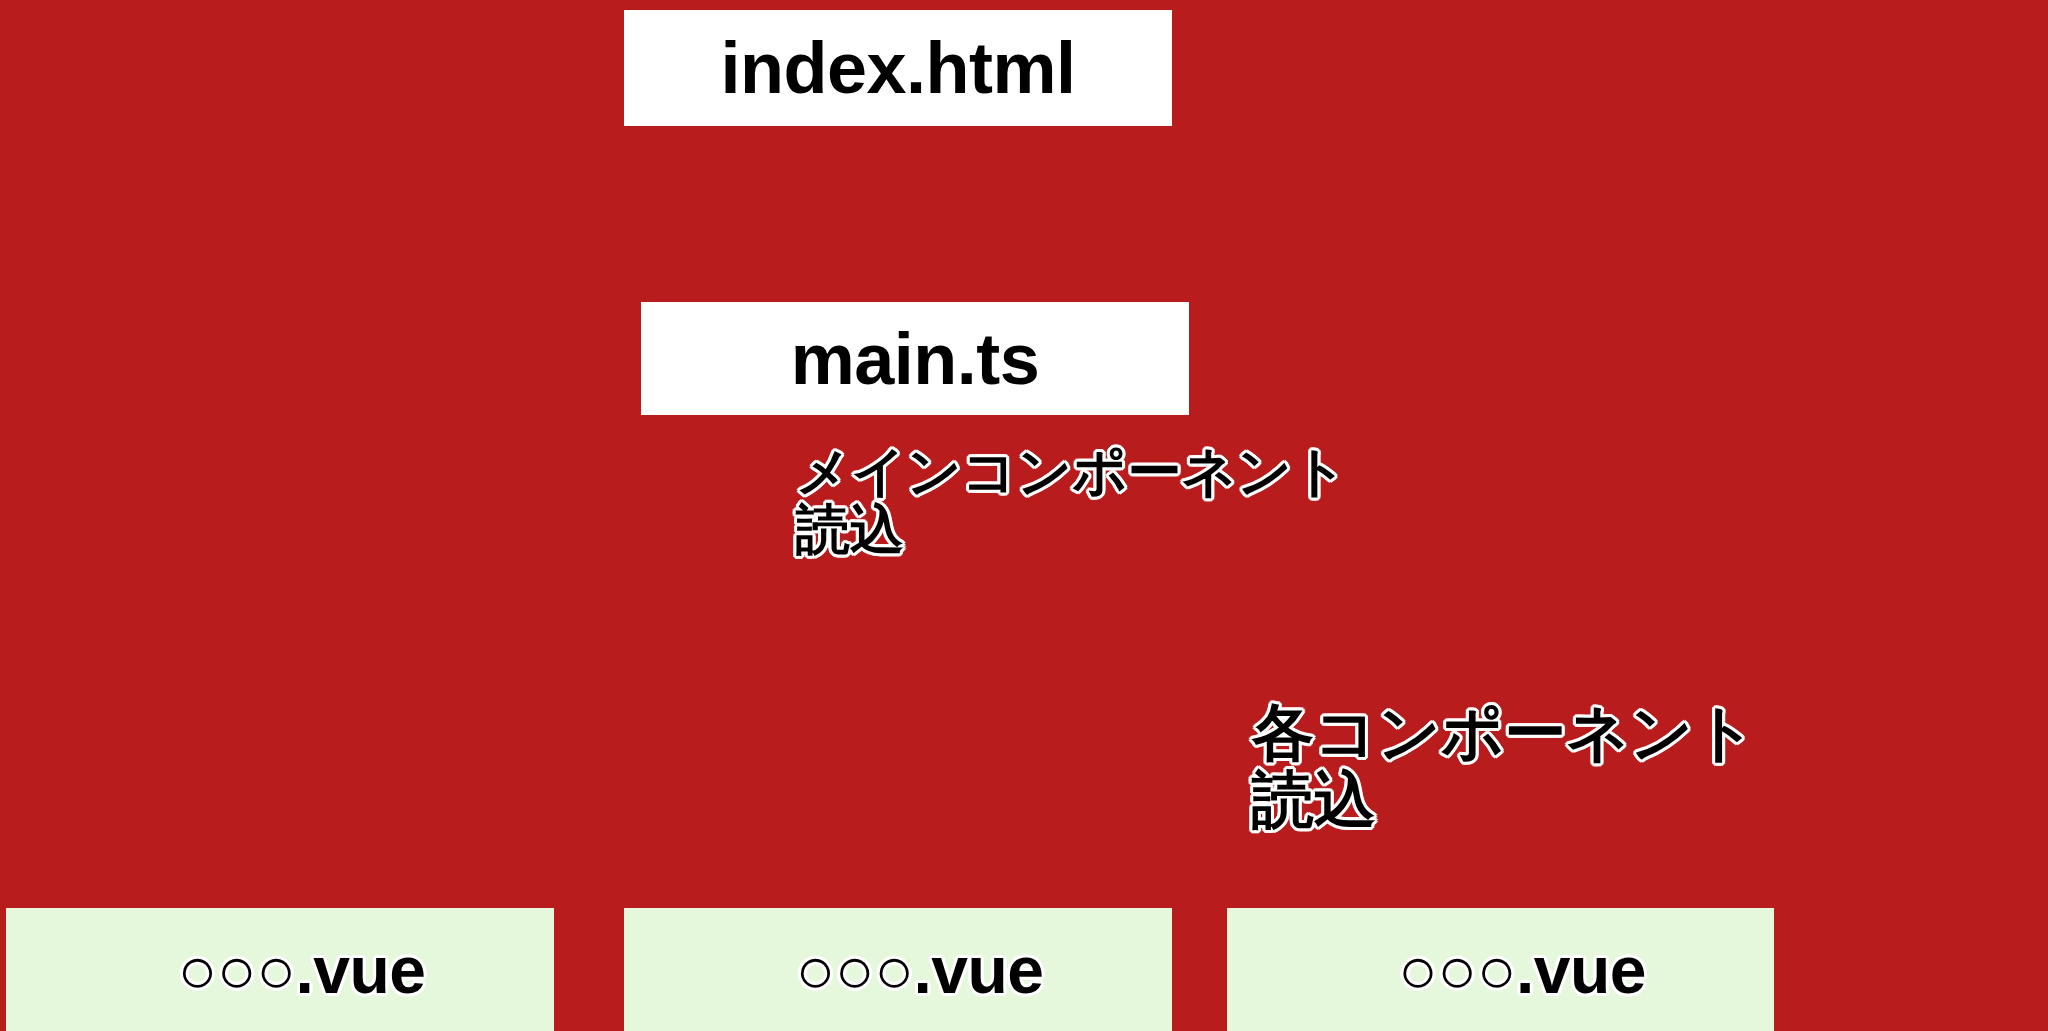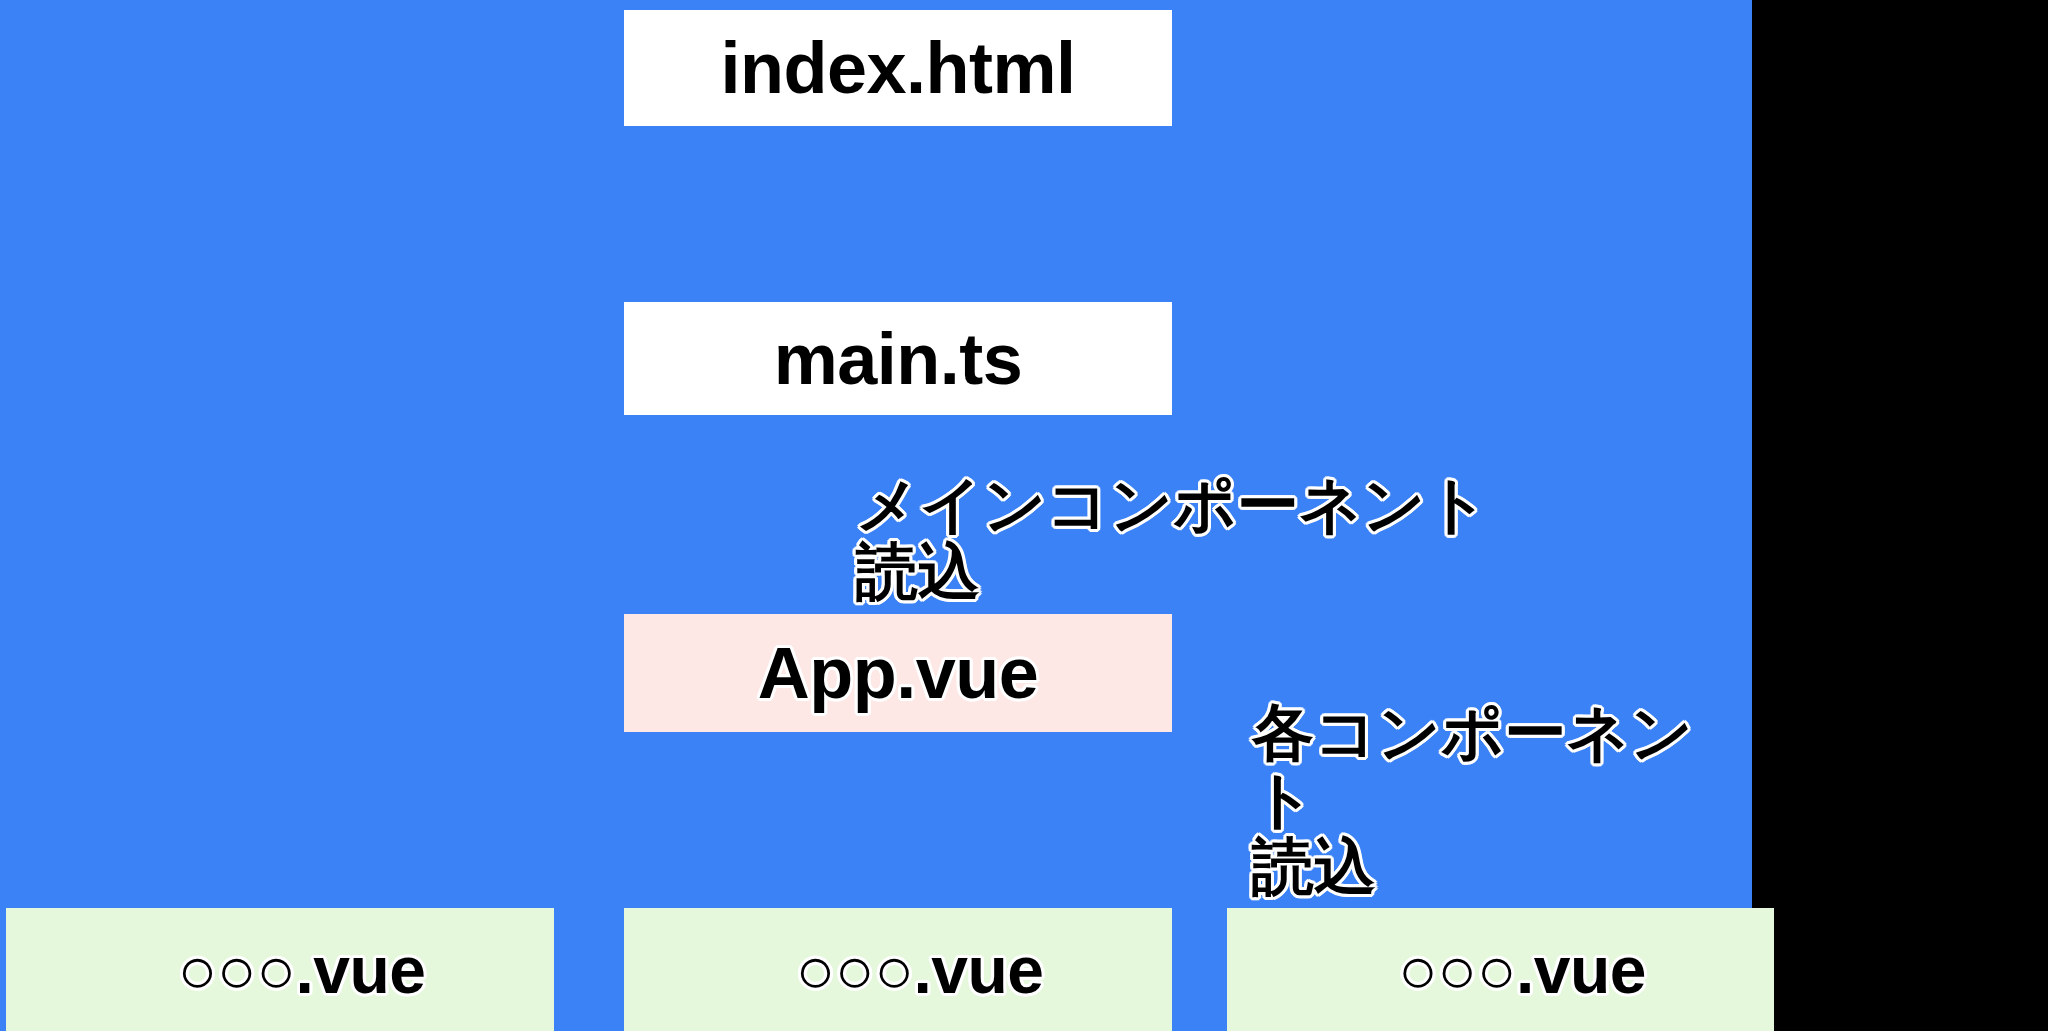--- a/index.html
+++ b/index.html
@@ -12,23 +12,23 @@
     height: 1031px;
     position: relative;
     overflow: hidden;
     font-family: "Liberation Sans", "DejaVu Sans", sans-serif;
   }
 
   .stage {
     position: absolute;
     left: 0;
     top: 0;
-    width: 1752px;
+    width: 2048px;
     height: 1031px;
-    background: #3b82f6;
+    background: #b91c1c;
   }
 
   
   .node {
     position: absolute;
     display: flex;
     align-items: center;
     justify-content: center;
     box-sizing: border-box;
   }
@@ -83,55 +83,52 @@
        3px  1px 0 #ffffff,  -3px  1px 0 #ffffff,
        1px  3px 0 #ffffff,   1px -3px 0 #ffffff,
        3px -1px 0 #ffffff,  -3px -1px 0 #ffffff,
       -1px  3px 0 #ffffff,  -1px -3px 0 #ffffff;
   }
 
   
   #node-index   { left: 624px;  top: 10px;   width: 548px; height: 116px; }
   #node-index   .node-label { font-size: 72px; }
 
-  #node-main    { left: 624px;  top: 302px;  width: 548px; height: 113px; }
+  #node-main    { left: 641px;  top: 302px;  width: 548px; height: 113px; }
   #node-main    .node-label { font-size: 72px; }
 
   #node-app     { left: 624px;  top: 614px;  width: 548px; height: 118px; }
   #node-app     .node-label { font-size: 72px; }
 
   #node-comp-1  { left: 6px;    top: 908px;  width: 548px; height: 123px; }
   #node-comp-2  { left: 624px;  top: 908px;  width: 548px; height: 123px; }
   #node-comp-3  { left: 1227px; top: 908px;  width: 547px; height: 123px; }
   .node-green .node-label { font-size: 66px; }
 
   #ann-run      { left: 838px;  top: 168px;  font-size: 66px; }
-  #ann-main     { left: 856px;  top: 442px;  font-size: 62px; margin-top: 30px; }
+  #ann-main     { left: 796px;  top: 442px;  font-size: 54px; }
   #ann-each     { left: 1252px; top: 700px;  font-size: 62px; }
 </style>
 </head>
 <body>
 
 <div class="stage">
 
   <div class="node node-white" id="node-index">
     <span class="node-label">index.html</span>
   </div>
 
 
   <div class="node node-white" id="node-main">
     <span class="node-label">main.ts</span>
   </div>
 
   <div class="annotation" id="ann-main">メインコンポーネント
 読込</div>
 
-  <div class="node node-pink" id="node-app">
-    <span class="node-label halo">App.vue</span>
-  </div>
 
   <div class="annotation" id="ann-each">各コンポーネント
 読込</div>
 
   <div class="node node-green" id="node-comp-1">
     <span class="node-label halo">○○○.vue</span>
   </div>
 
   <div class="node node-green" id="node-comp-2">
     <span class="node-label halo">○○○.vue</span>

